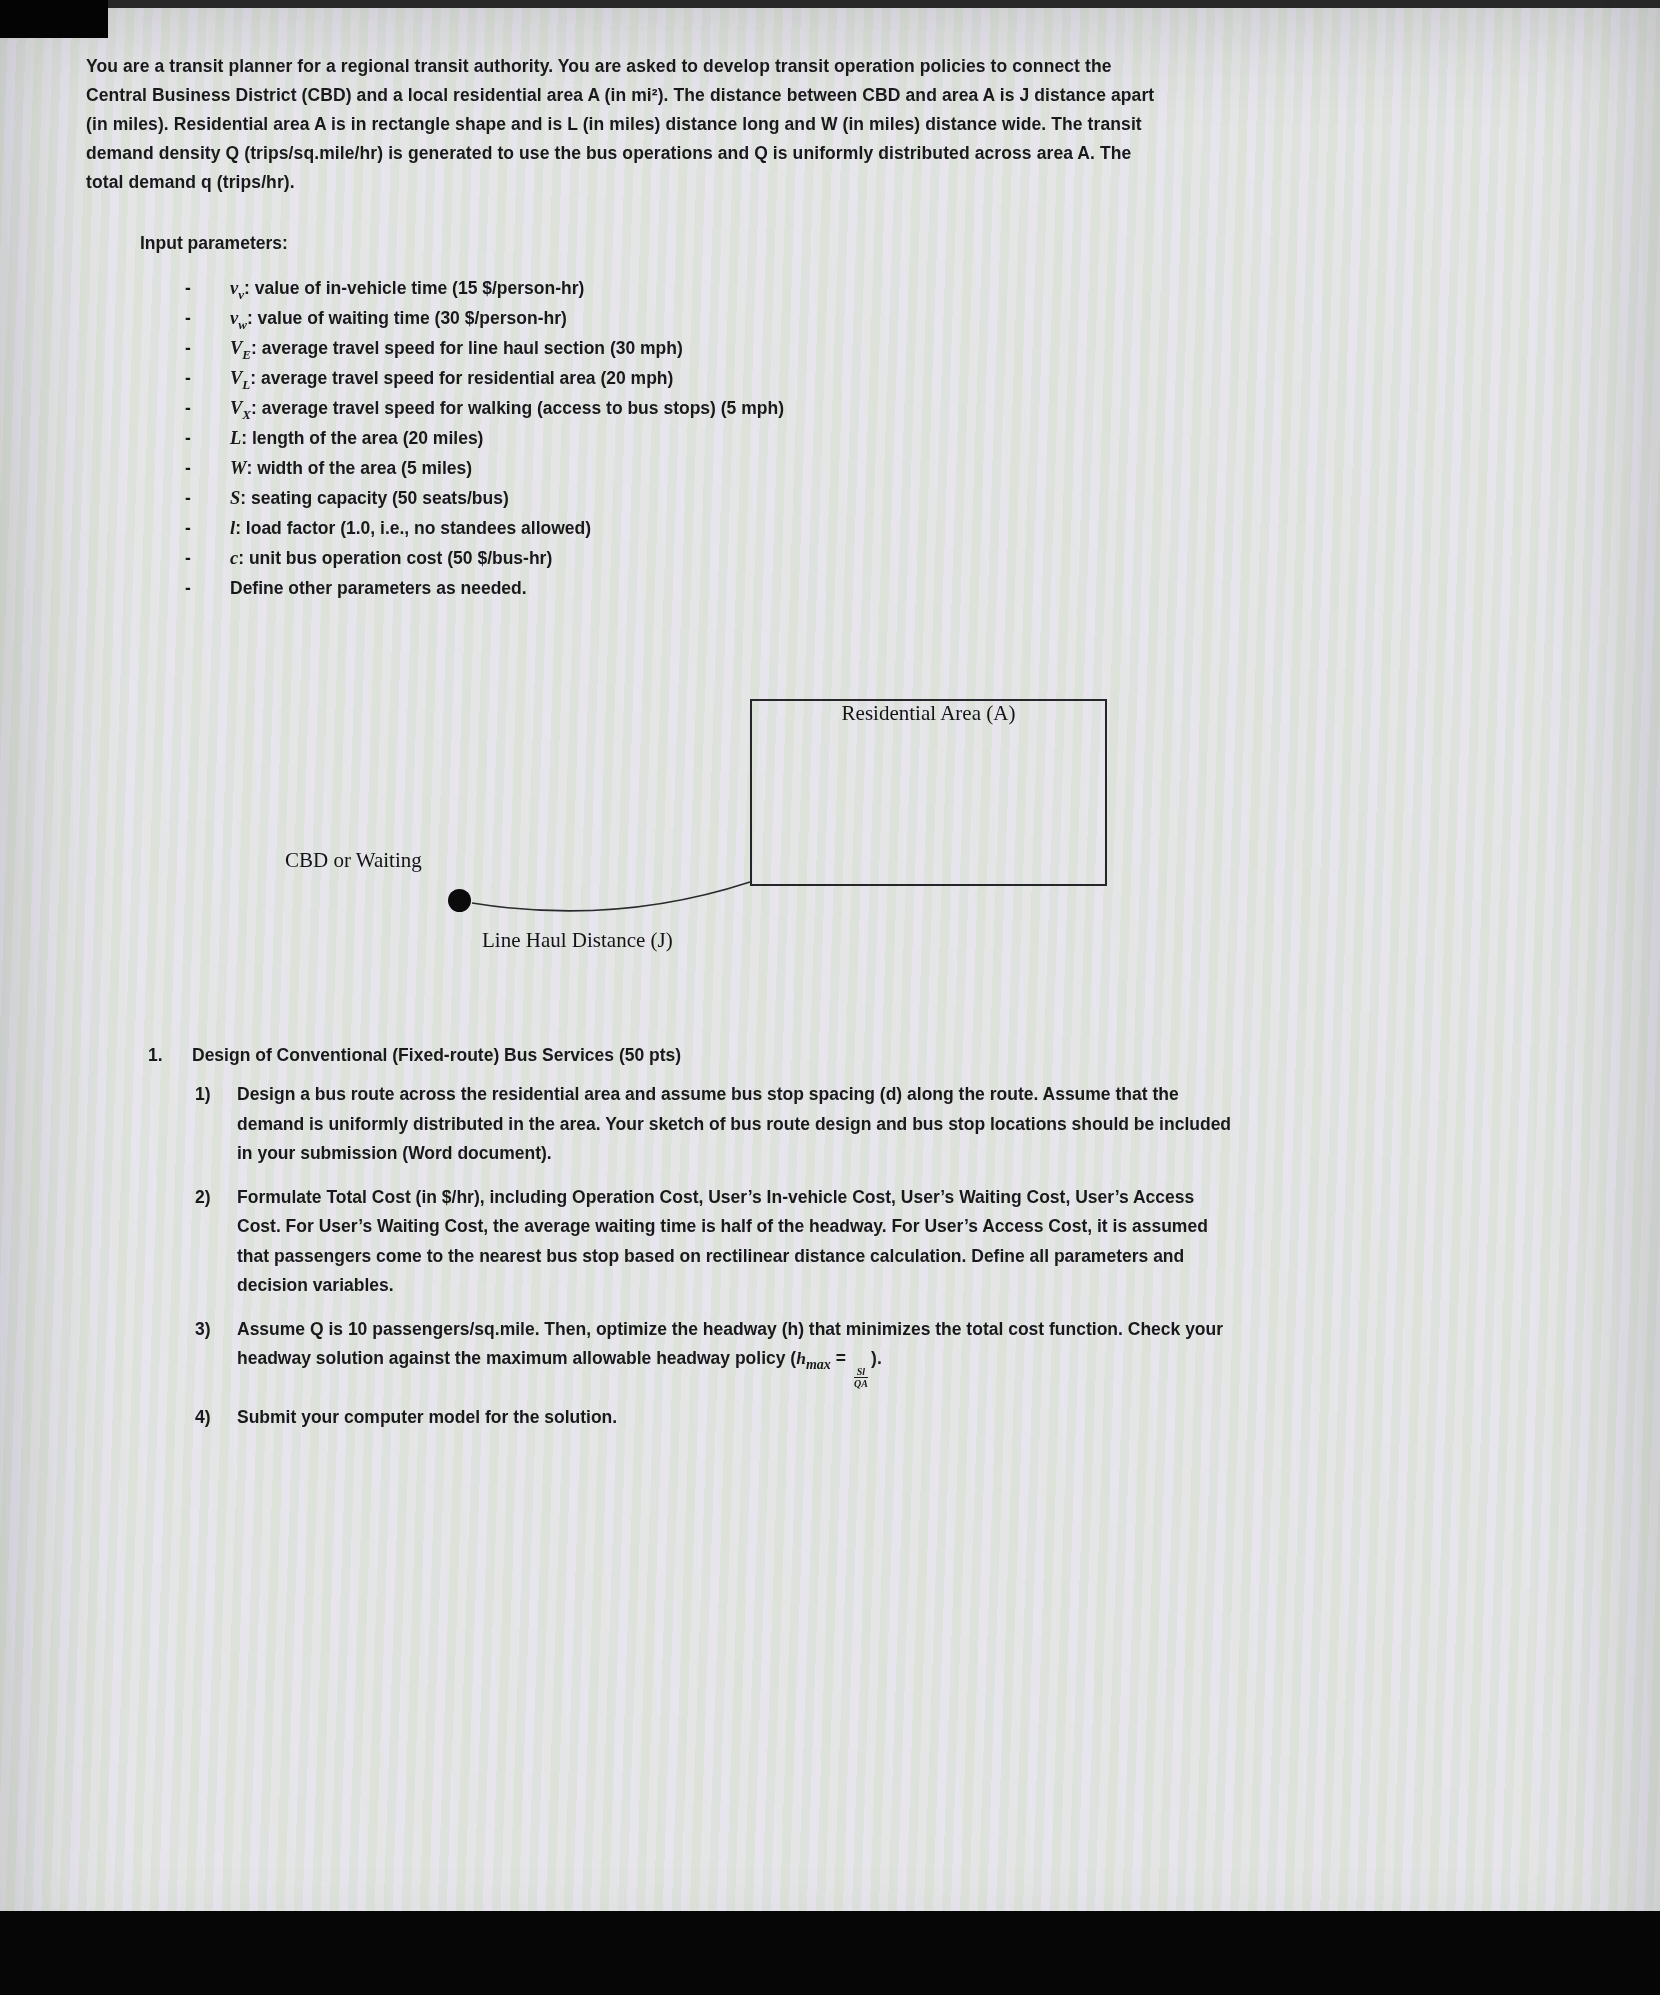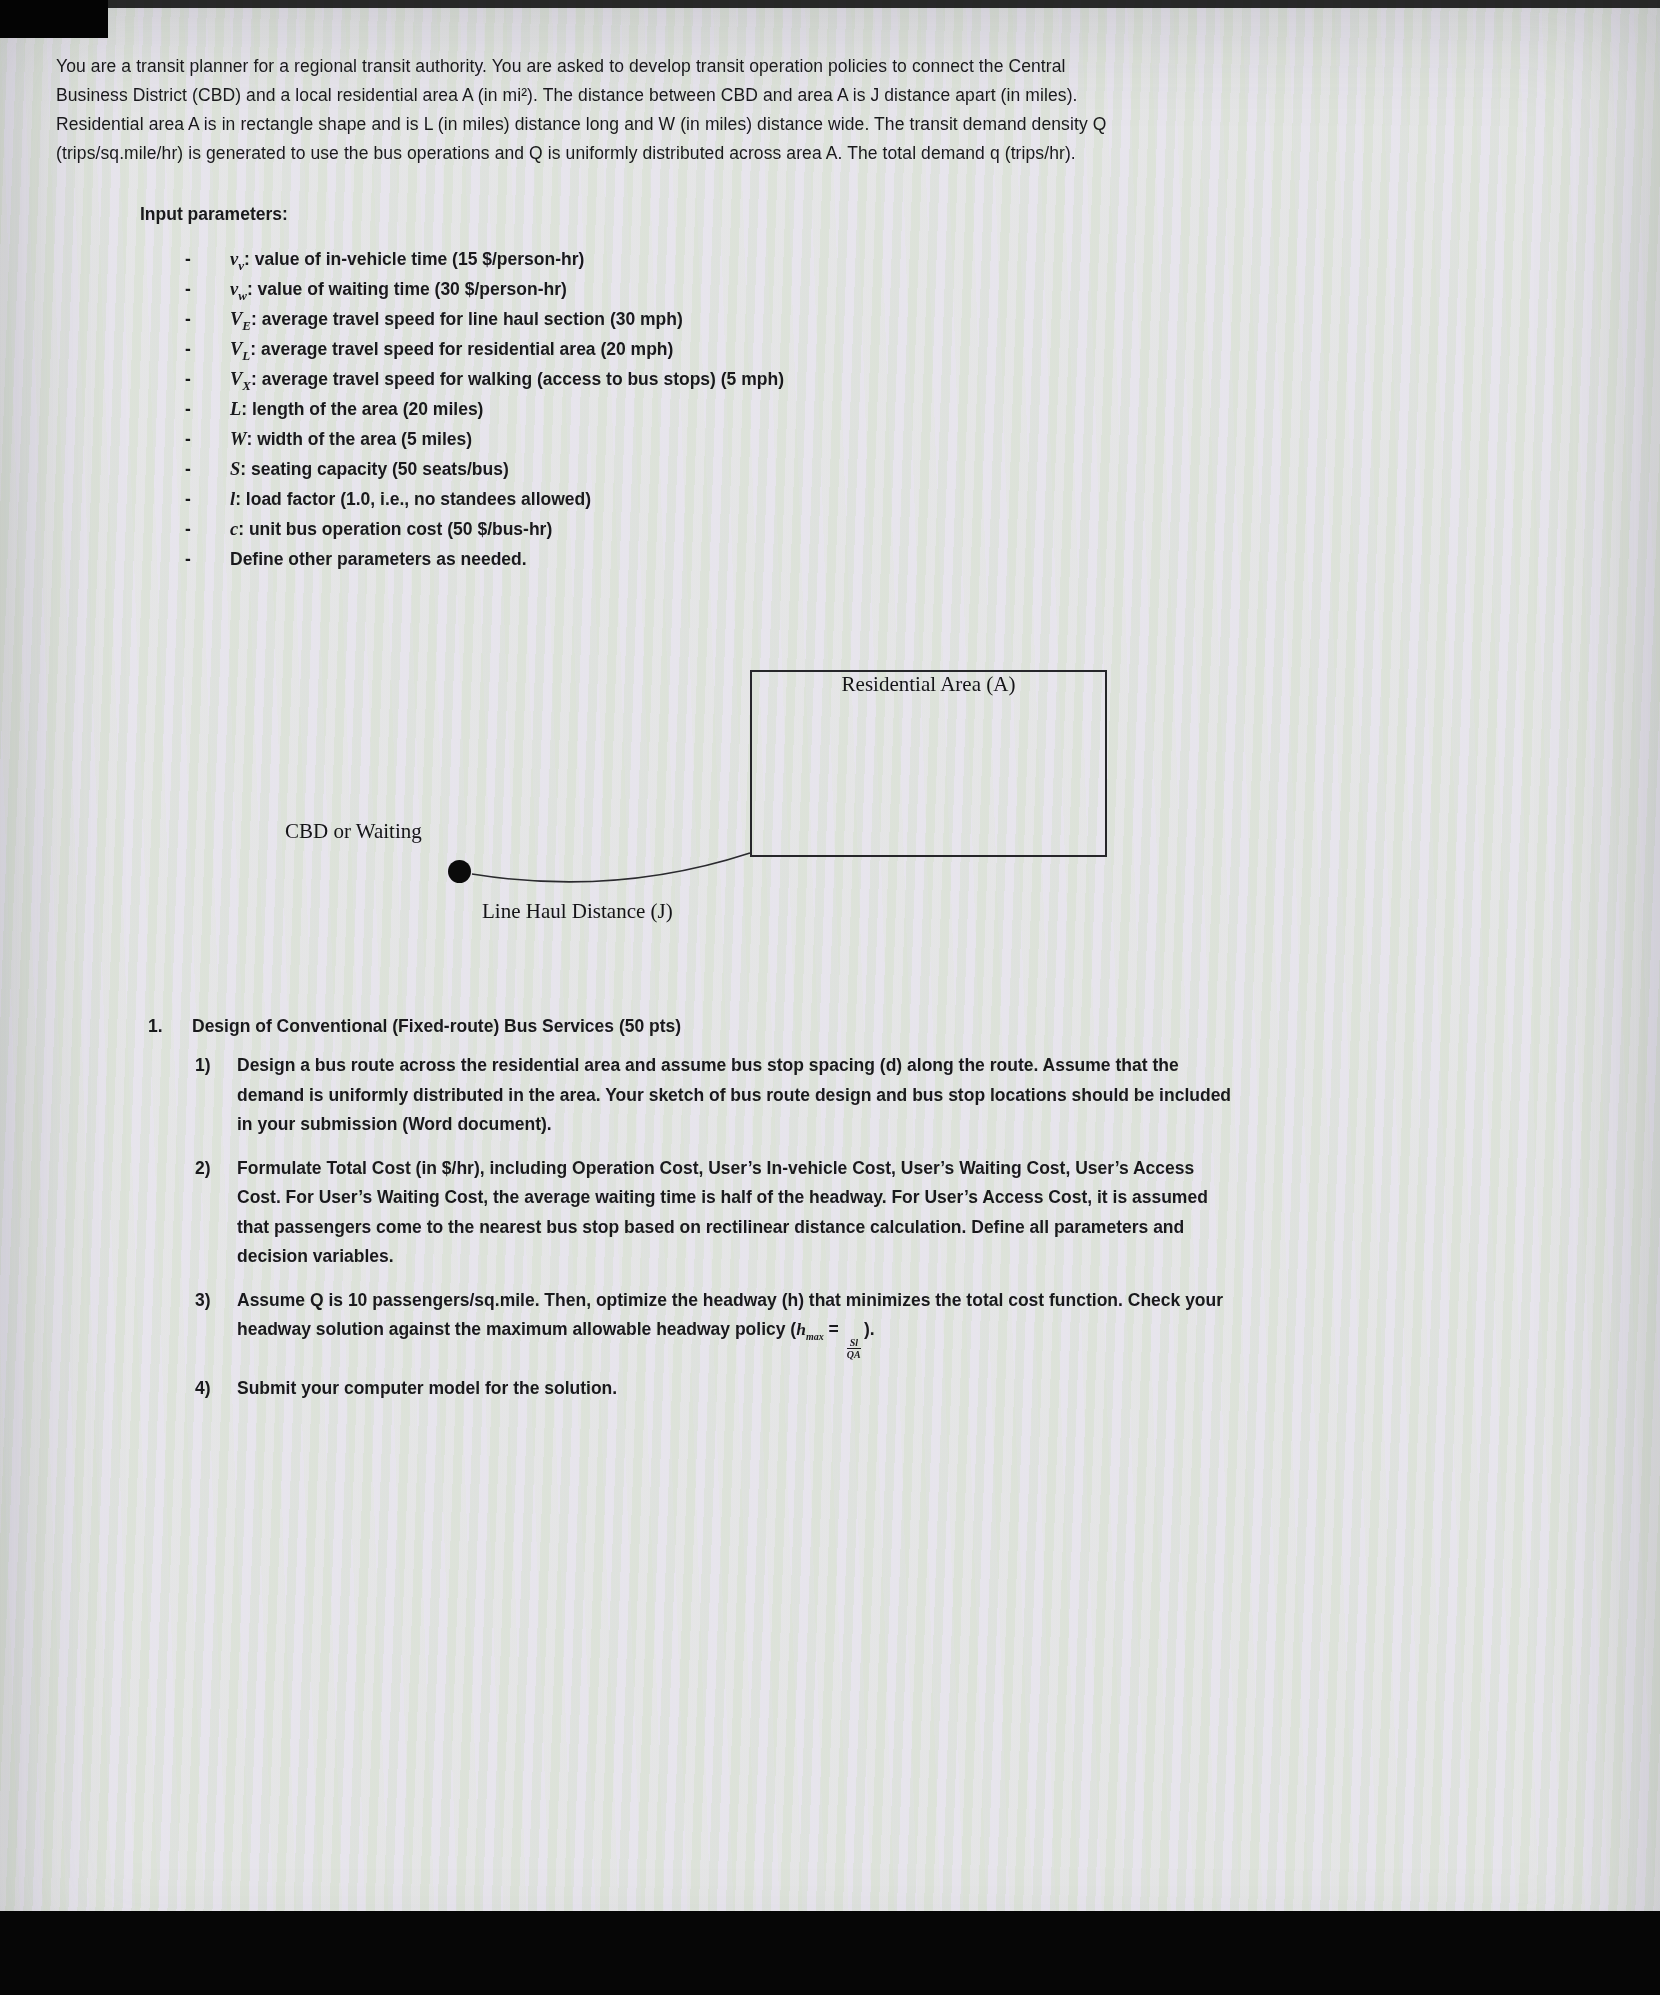--- a/index.html
+++ b/index.html
@@ -17,22 +17,22 @@
     font-family:"Liberation Sans", sans-serif;
     color:#19191c;
   }
   .corner-black { position:absolute; top:0; left:0; width:108px; height:38px; background:#040404; }
   .top-strip { position:absolute; top:0; left:0; width:100%; height:8px; background:#0a0a0a; opacity:0.85; }
   .bottom-black { position:absolute; left:0; bottom:0; width:100%; height:84px; background:#060606; }
 
   .content { position:absolute; left:0; top:0; width:100%; }
 
   .intro {
-    margin:52px 0 0 56px; width:1075px;
-    font-size:17.5px; font-weight:400; line-height:29px; letter-spacing:0.1px;
+    margin:52px 0 0 86px; width:1075px;
+    font-size:17.5px; font-weight:700; line-height:29px; letter-spacing:0.1px;
   }
   .heading { margin:36px 8px 0 140px; font-size:17.5px; font-weight:600; }
 
   .params { margin-top:24px; }
   .param-row {
     display:flex; margin-left:185px; height:30px; align-items:baseline;
     font-size:17.5px; font-weight:600;
   }
   .dash { width:45px; flex:none; }
   .mi { font-family:"Liberation Serif", serif; font-style:italic; }
@@ -58,21 +58,21 @@
     font-size:17.5px; font-weight:600; line-height:29.5px;
   }
   .subnum { width:42px; flex:none; }
   .subtext { flex:1; }
 
   .frac {
     display:inline-flex; flex-direction:column; vertical-align:-1.1em;
     text-align:center; line-height:1.1; font-size:10px; margin:0 3px;
   }
   .fnum { border-bottom:1.3px solid #19191c; padding:0 3px; }
-  sub.hsub { font-family:"Liberation Serif", serif; font-style:italic; font-size:10px; }
+  sub.hsub { font-family:"Liberation Serif", serif; font-style:italic; font-size:14px; }
 </style>
 </head>
 <body>
 
 <div class="sheet">
   <div class="top-strip"></div>
   <div class="corner-black"></div>
 
   <div class="content">
 

